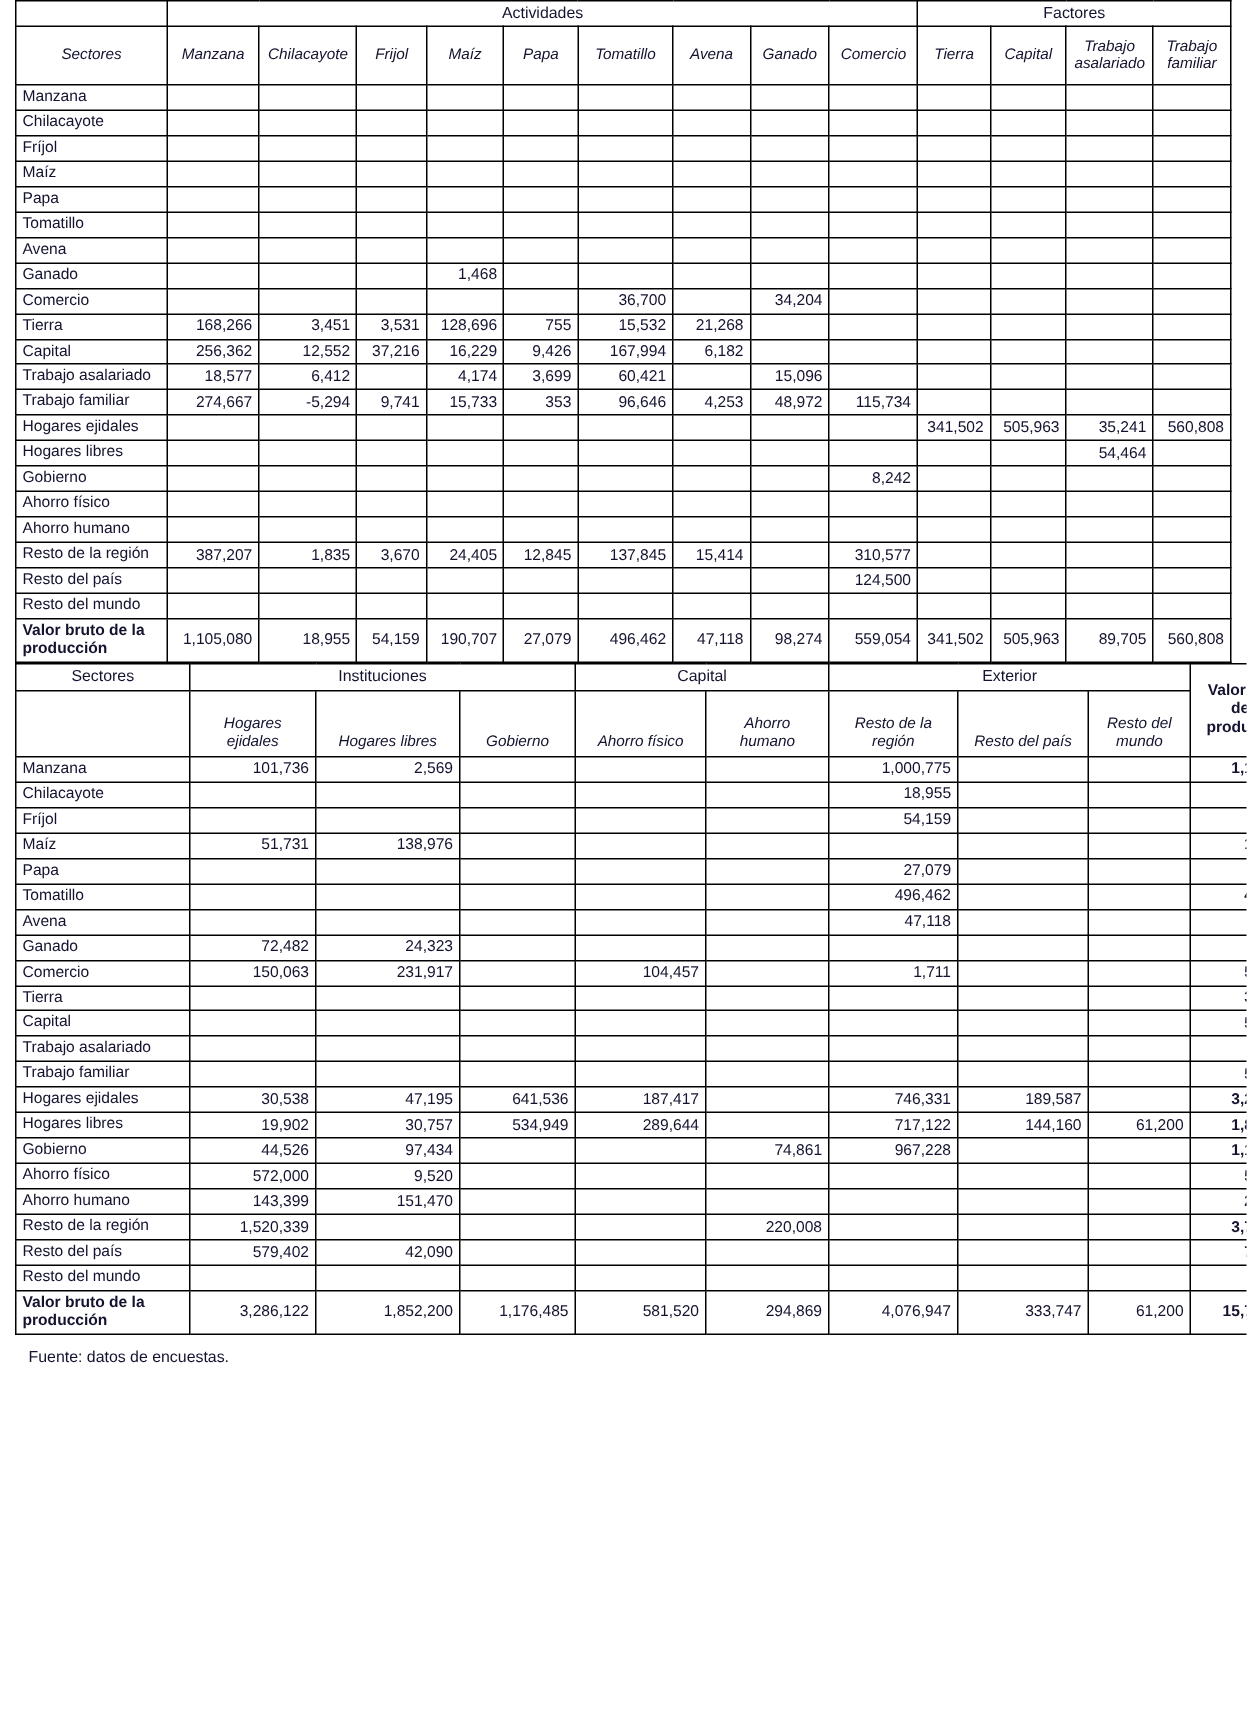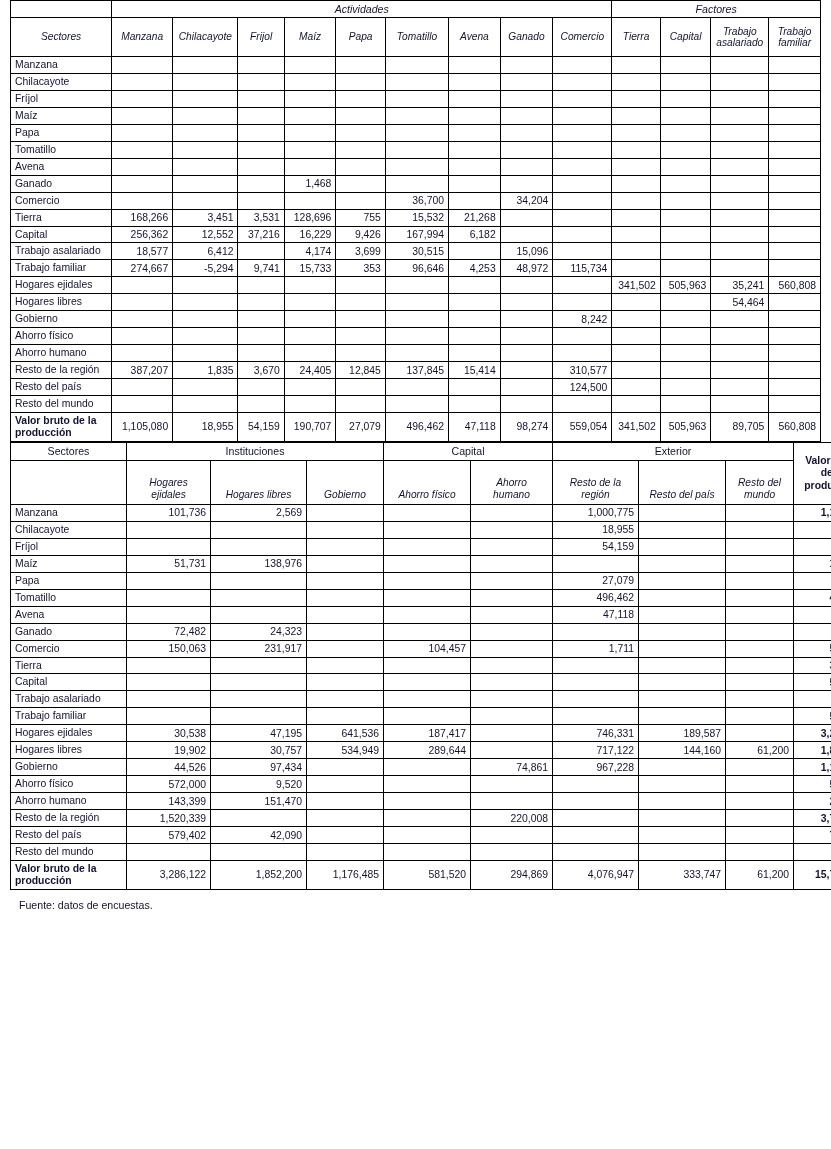--- a/index.html
+++ b/index.html
@@ -67,21 +67,20 @@
     white-space: nowrap;
   }
   .t1 { margin-top: 8px; }
   .t2 { margin-top: 4px; }
 
   
   .grp {
     text-align: center;
     font-size: 10.6px;
     height: 17px;
-    font-style: italic;
   }
   .blank-tl {
     border-top: 1px solid #000;
     border-left: 1px solid #000;
     border-bottom: none;
     border-right: 1px solid #000;
   }
   .colhead {
     text-align: center;
     font-style: italic;
@@ -373,21 +372,21 @@
           <td class="num empty"></td>
           <td class="num empty"></td>
         </tr>
         <tr>
           <td class="rowlabel">Trabajo asalariado</td>
           <td class="num">18,577</td>
           <td class="num">6,412</td>
           <td class="num empty"></td>
           <td class="num">4,174</td>
           <td class="num">3,699</td>
-          <td class="num">30,515</td>
+          <td class="num">60,421</td>
           <td class="num empty"></td>
           <td class="num">15,096</td>
           <td class="num empty"></td>
           <td class="num empty"></td>
           <td class="num empty"></td>
           <td class="num empty"></td>
           <td class="num empty"></td>
         </tr>
         <tr>
           <td class="rowlabel">Trabajo familiar</td>

